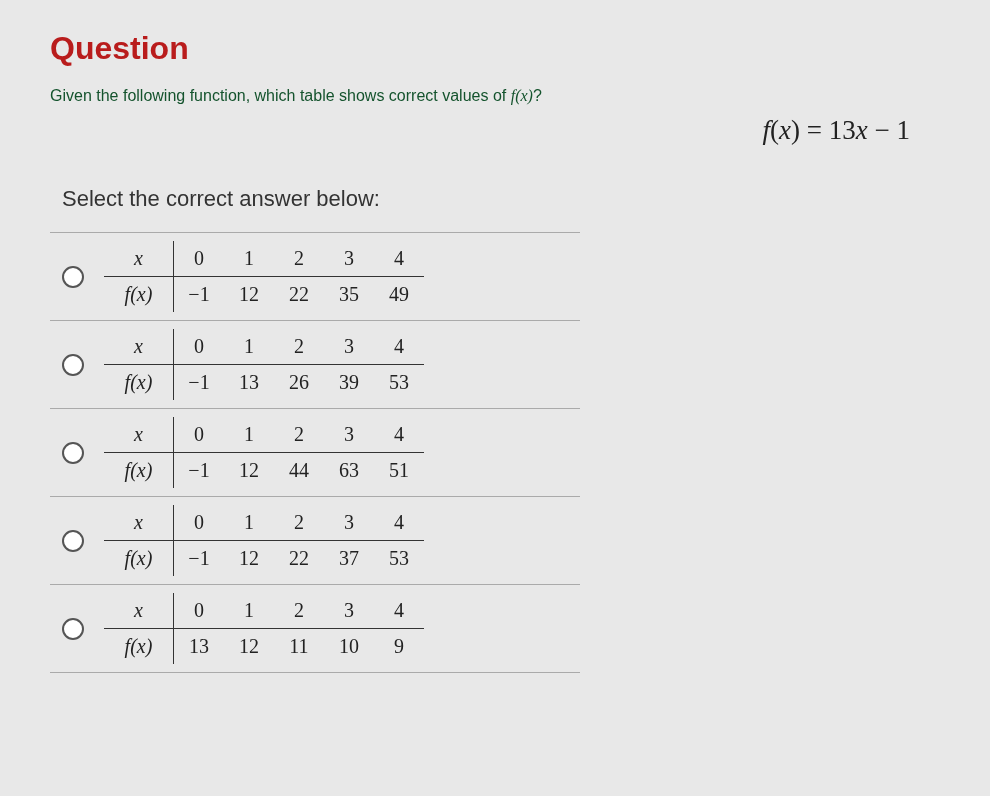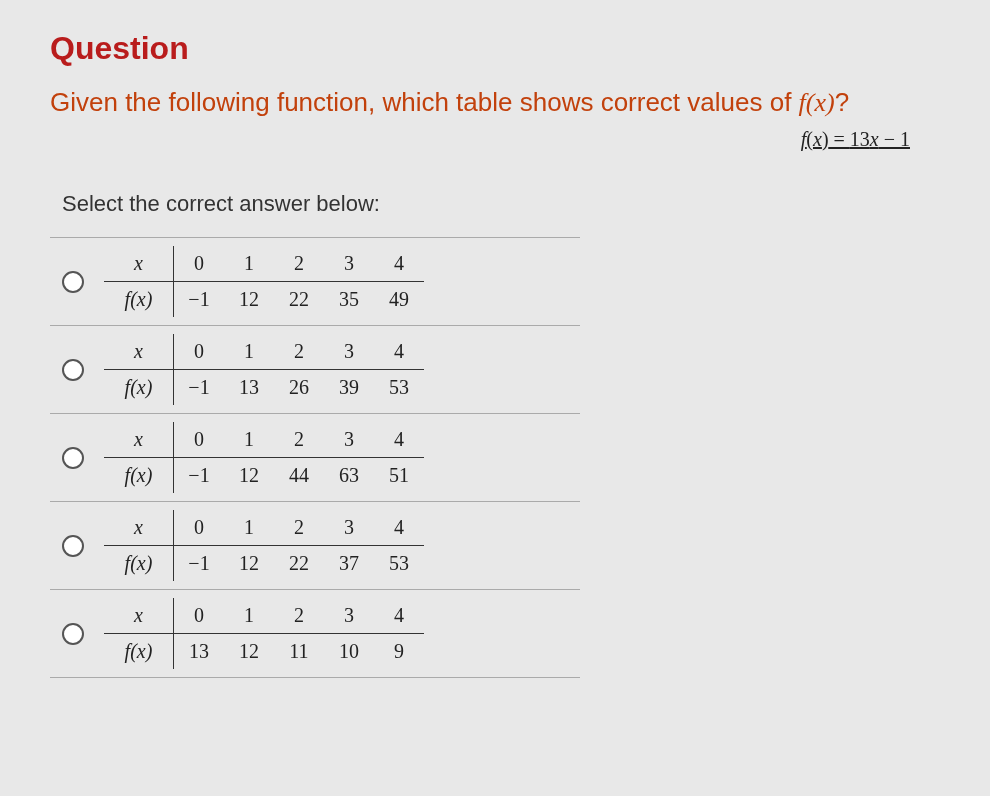--- a/index.html
+++ b/index.html
@@ -15,36 +15,35 @@
       padding: 30px 50px;
       color: #222;
     }
     .question-title {
       font-size: 32px;
       font-weight: bold;
       margin-bottom: 20px;
       color: #b91c1c;
     }
     .prompt {
-      font-size: 26px;
+      font-size: 16px;
       margin-bottom: 4px;
-      color: #c2410c;
+      color: #14532d;
     }
     .math-i {
       font-family: 'Times New Roman', serif;
       font-style: italic;
     }
     .math {
       font-family: 'Times New Roman', serif;
     }
     .equation {
       text-align: right;
-      font-size: 20px;
+      font-size: 27px;
       margin: 10px 30px 40px 0;
-      text-decoration: underline;
     }
     .select-text {
       font-size: 22px;
       margin: 40px 0 20px 12px;
       color: #333;
     }
     .options {
       display: flex;
       flex-direction: column;
       border-top: 1px solid #aaa;

